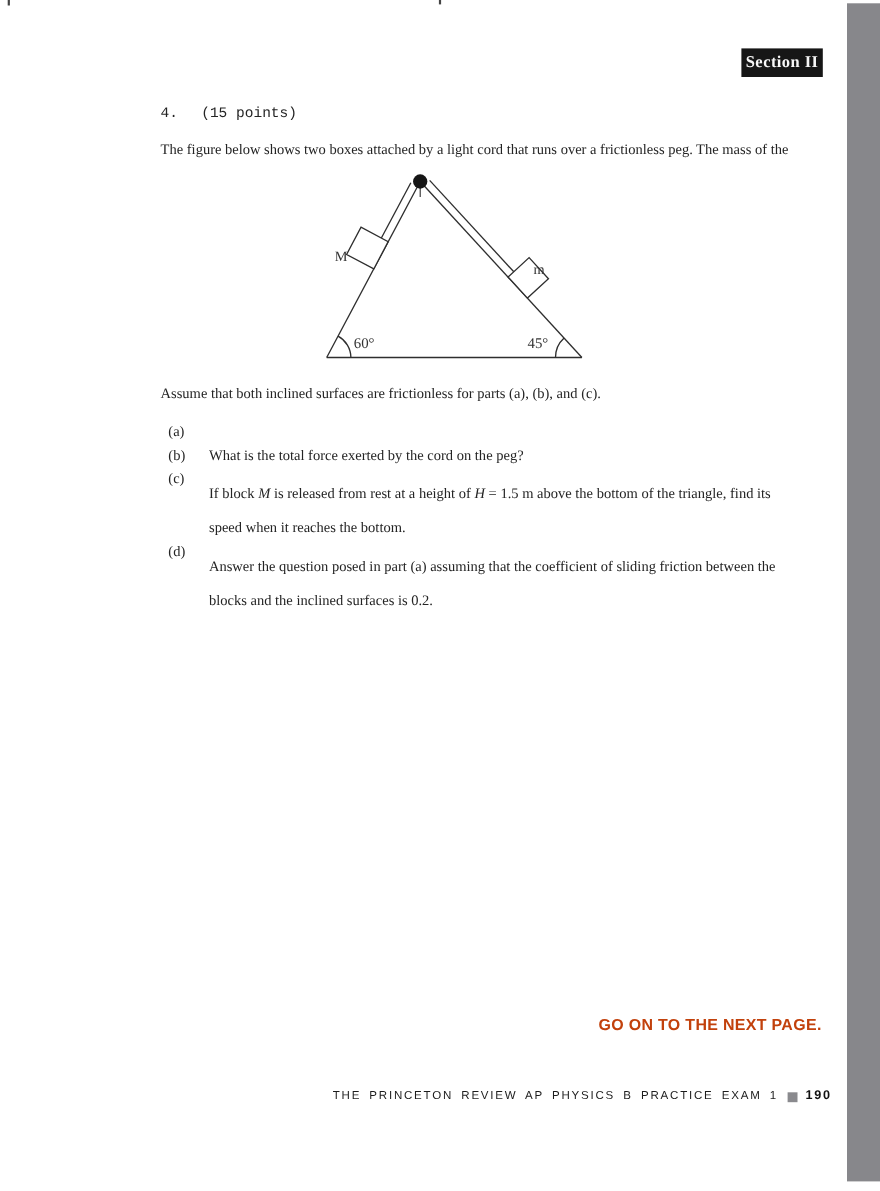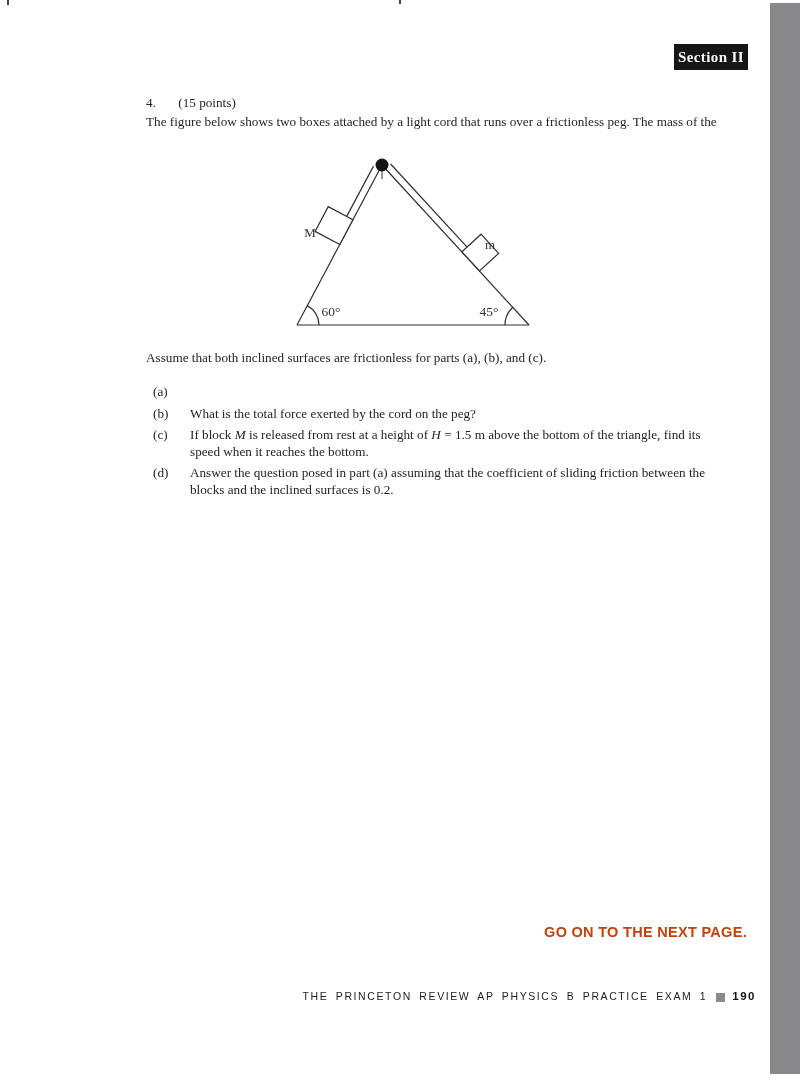--- a/index.html
+++ b/index.html
@@ -7,24 +7,24 @@
     width:800px; height:1083px; position:relative; background:#ffffff;
     font-family:"Liberation Serif", serif; color:#242424; overflow:hidden;
   }
   .crop-tick { position:absolute; background:#444; }
   .gray-strip { position:absolute; left:770px; top:3px; width:30px; height:1071px; background:#87878b; }
   .section-badge {
     position:absolute; left:674px; top:44px; width:74px; height:26px;
     background:#161616; color:#f7f7f7; font-weight:bold; font-size:15px;
     text-align:center; line-height:26px; letter-spacing:0.4px;
   }
-  .qline { position:absolute; left:146px; top:95px; font-size:13.2px; }
+  .qline { position:absolute; left:146px; top:95px; font-size:13.2px;font-family:Liberation Mono, monospace; }
   .qline .num { display:inline-block; width:29px; }
   .intro { position:absolute; left:146px; top:112px; font-size:13.2px; line-height:20.5px; }
-  .rich-line { white-space:nowrap; }
+  .rich-line { white-space:nowrap;margin-top:14px; }
   .it { font-style:italic; }
   .figure { position:absolute; left:280px; top:149px; width:270px; height:192px; }
   .assumption { position:absolute; left:146px; top:350px; font-size:13.2px; white-space:nowrap; }
   .parts { position:absolute; left:153px; top:384px; font-size:13.2px; }
   .part { display:flex; margin-bottom:5px; line-height:16.5px; }
   .part-label { width:37px; flex:none; }
   .goon {
     position:absolute; top:924px; right:53px; color:#c2410c;
     font-family:"Liberation Sans", sans-serif; font-weight:bold;
     font-size:14.5px; letter-spacing:0.3px; white-space:nowrap;

